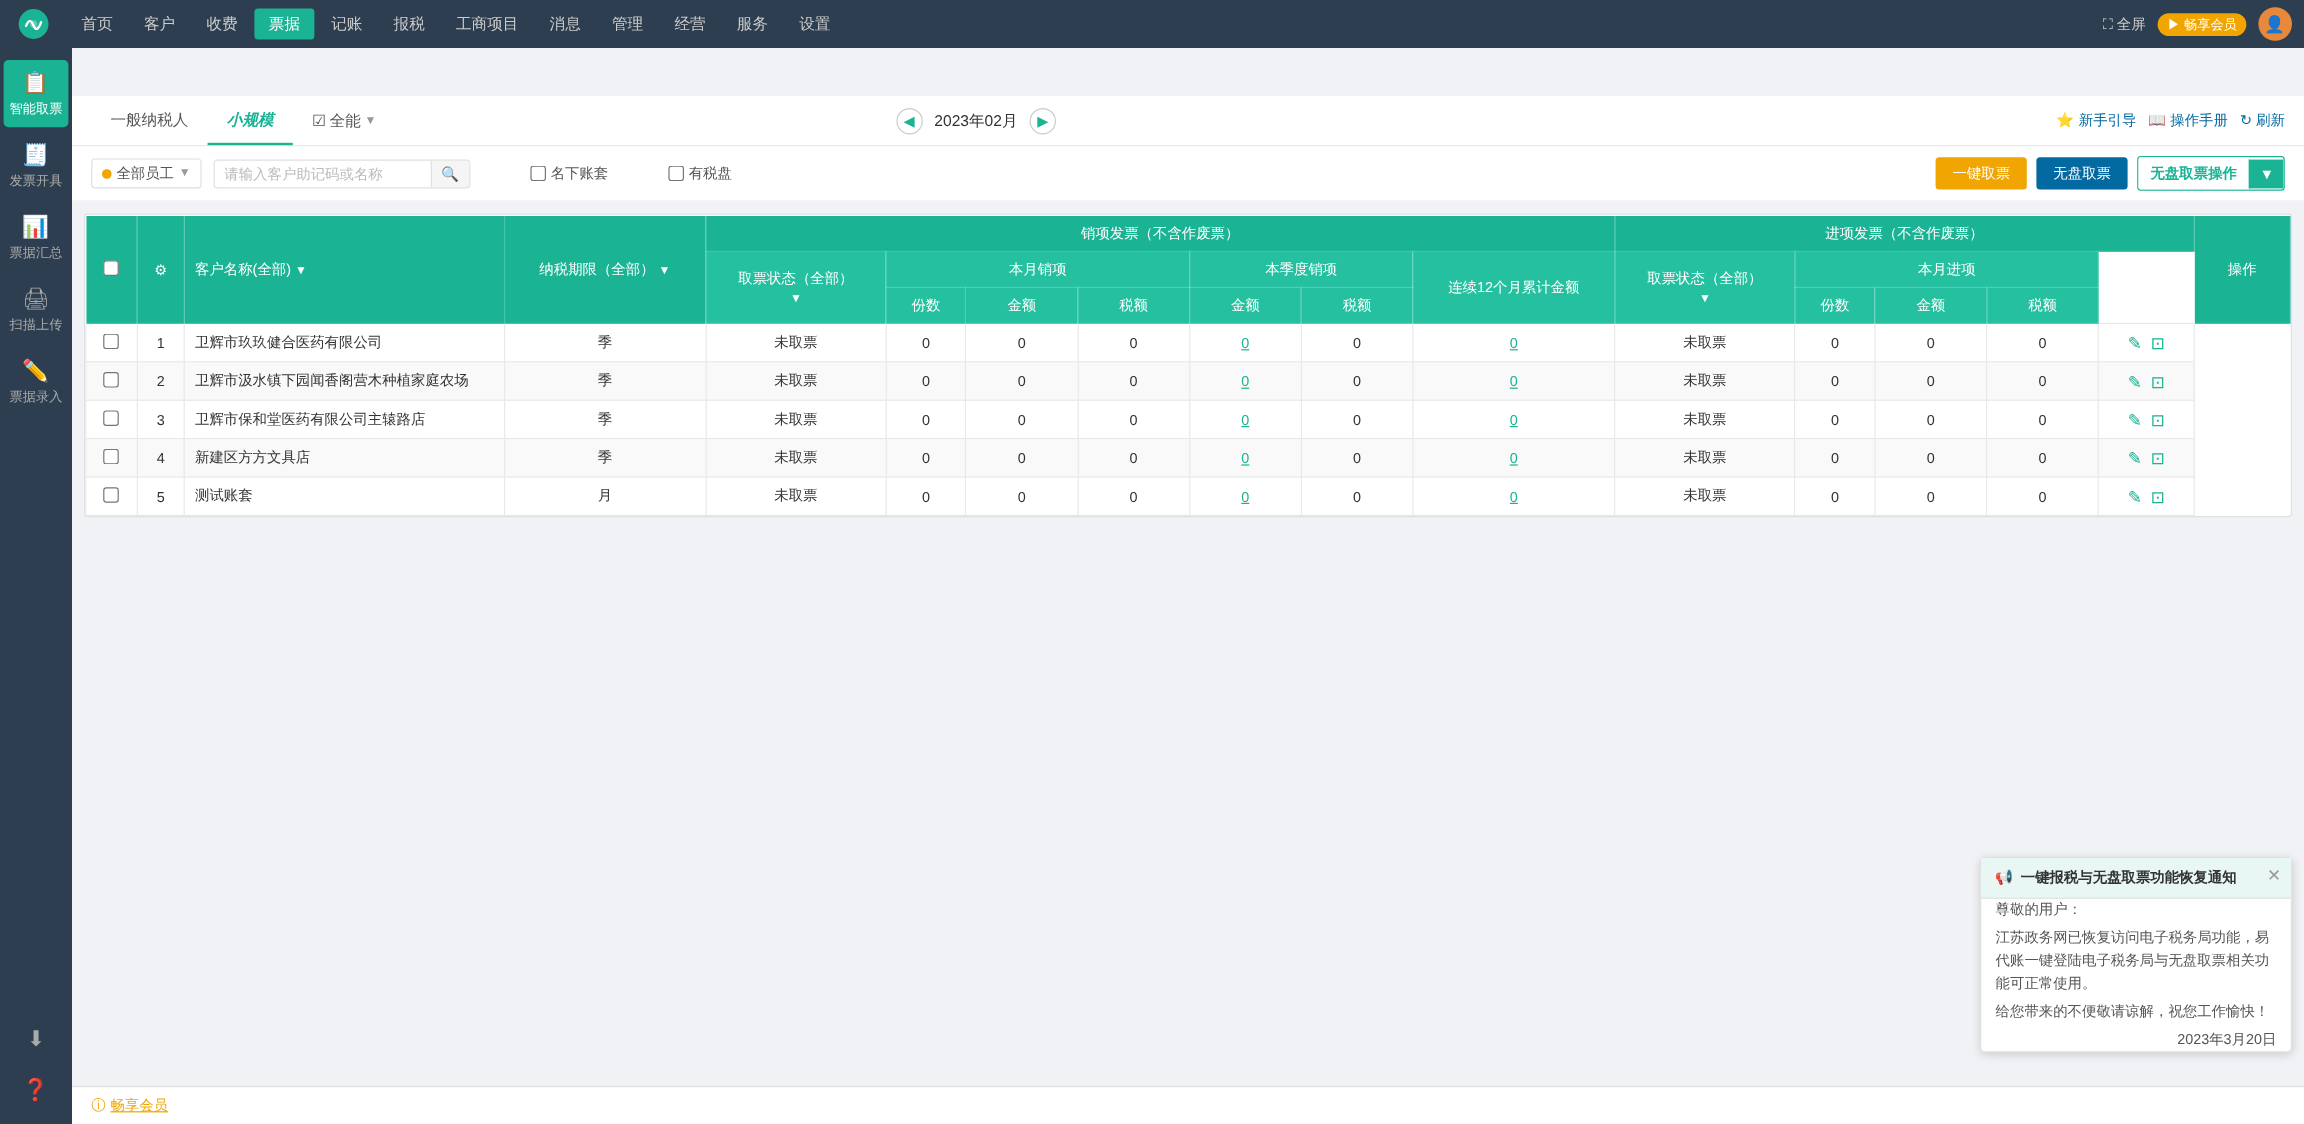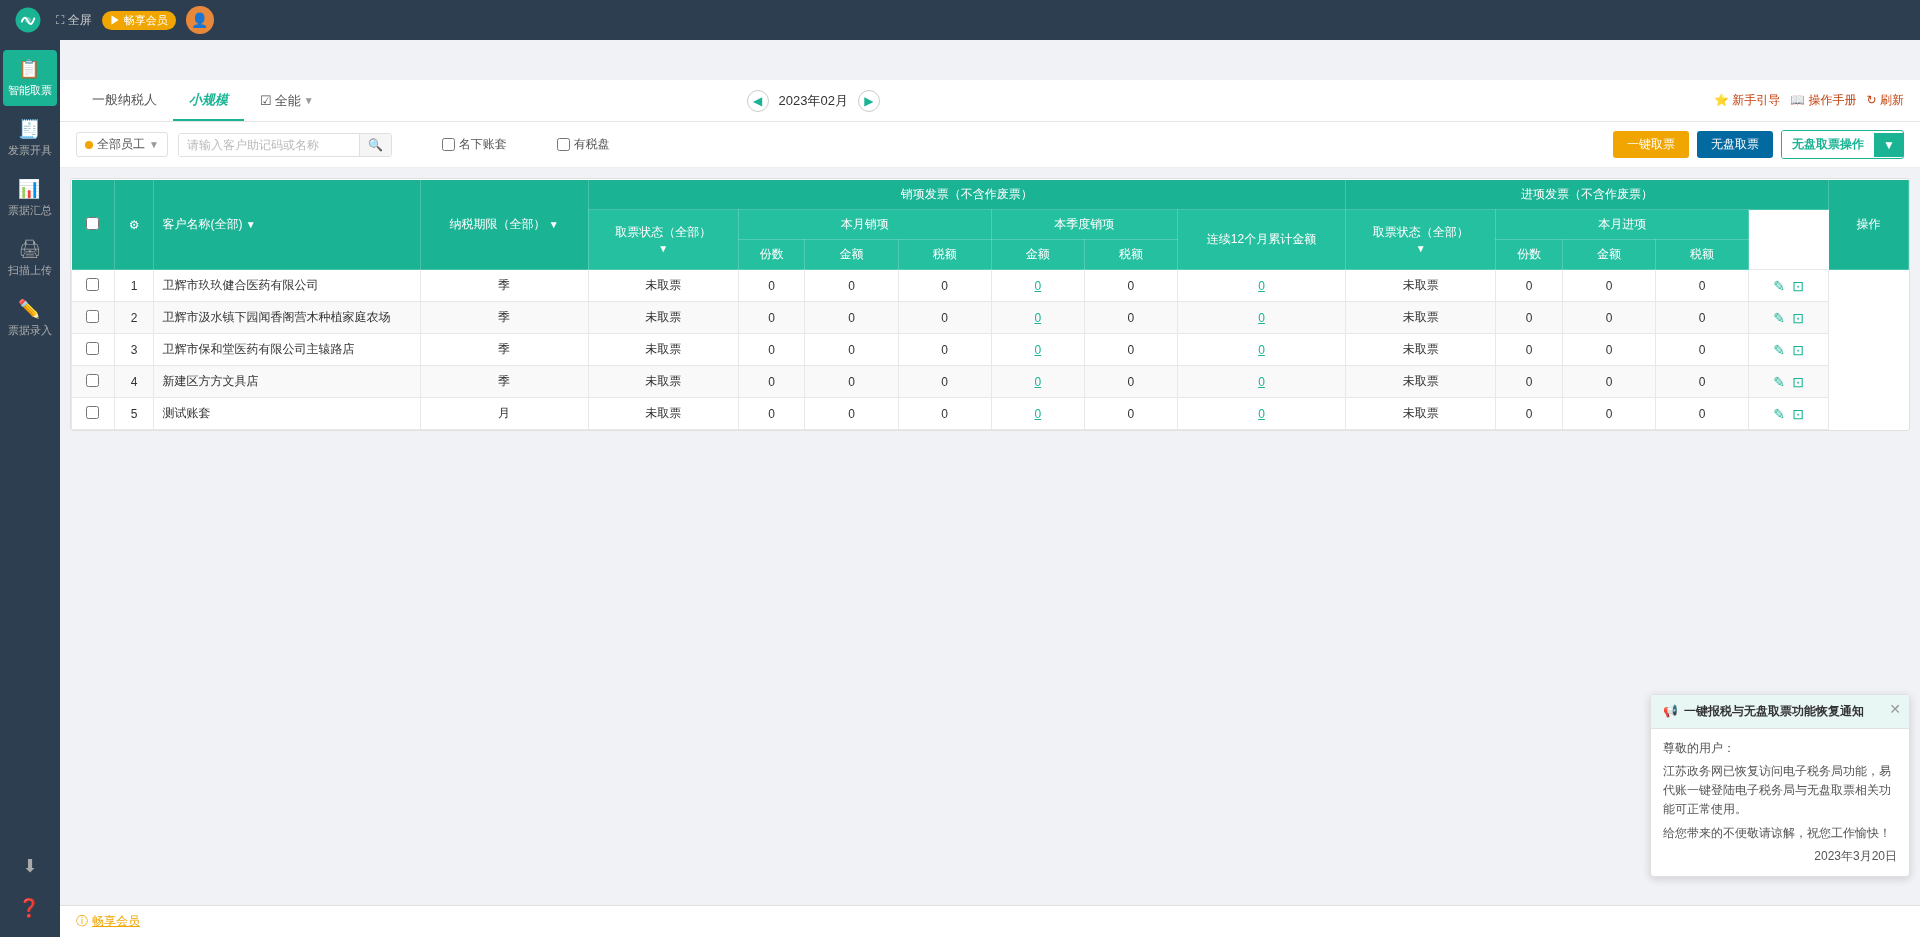--- a/index.html
+++ b/index.html
@@ -157,21 +157,21 @@
       cursor: pointer;
       color: #1ab394;
       font-size: 12px;
     }
     .sub-tab-actions {
       margin-left: auto;
       display: flex;
       align-items: center;
       gap: 10px;
       font-size: 12px;
-      color: #c2410c;
+      color: #0369a1;
     }
     .sub-tab-actions span { cursor: pointer; }
 
     
     .toolbar {
       background: #fff;
       padding: 8px 16px;
       display: flex;
       align-items: center;
       gap: 10px;
@@ -335,21 +335,21 @@
       background: #e8f7f4;
       padding: 8px 12px;
       border-bottom: 1px solid #e0e0e0;
       font-weight: bold;
       color: #333;
       display: flex;
       align-items: center;
       gap: 6px;
     }
     .notification-body {
-      padding: 10px 12px;
+      padding: 0 12px;
       color: #555;
       line-height: 1.6;
     }
     .notification-close {
       position: absolute;
       top: 6px; right: 8px;
       cursor: pointer;
       color: #999;
       font-size: 14px;
     }
@@ -380,20 +380,34 @@
 </head>
 <body>
 
 <div class="top-nav">
   <div class="top-nav-logo">
     <svg viewBox="0 0 36 36" fill="none">
       <circle cx="18" cy="18" r="16" fill="#1ab394"></circle>
       <path d="M10 20 Q14 10 18 20 Q22 28 26 16" stroke="#fff" stroke-width="2.5" fill="none" stroke-linecap="round"></path>
       <circle cx="18" cy="18" r="4" fill="#fff" opacity="0.3"></circle>
     </svg>
+  </div>
+  <div class="top-nav-items">
+    <span class="top-nav-item">首页</span>
+    <span class="top-nav-item">客户</span>
+    <span class="top-nav-item">收费</span>
+    <span class="top-nav-item active">票据</span>
+    <span class="top-nav-item">记账</span>
+    <span class="top-nav-item">报税</span>
+    <span class="top-nav-item">工商项目</span>
+    <span class="top-nav-item">消息</span>
+    <span class="top-nav-item">管理</span>
+    <span class="top-nav-item">经营</span>
+    <span class="top-nav-item">服务</span>
+    <span class="top-nav-item">设置</span>
   </div>
   <div class="top-nav-right">
     <span>⛶ <span>全屏</span></span>
     <span class="vip-badge">▶ <span>畅享会员</span></span>
     <div class="avatar">👤</div>
   </div>
 </div>
 
 <div class="sidebar">
   <div class="sidebar-item active">

